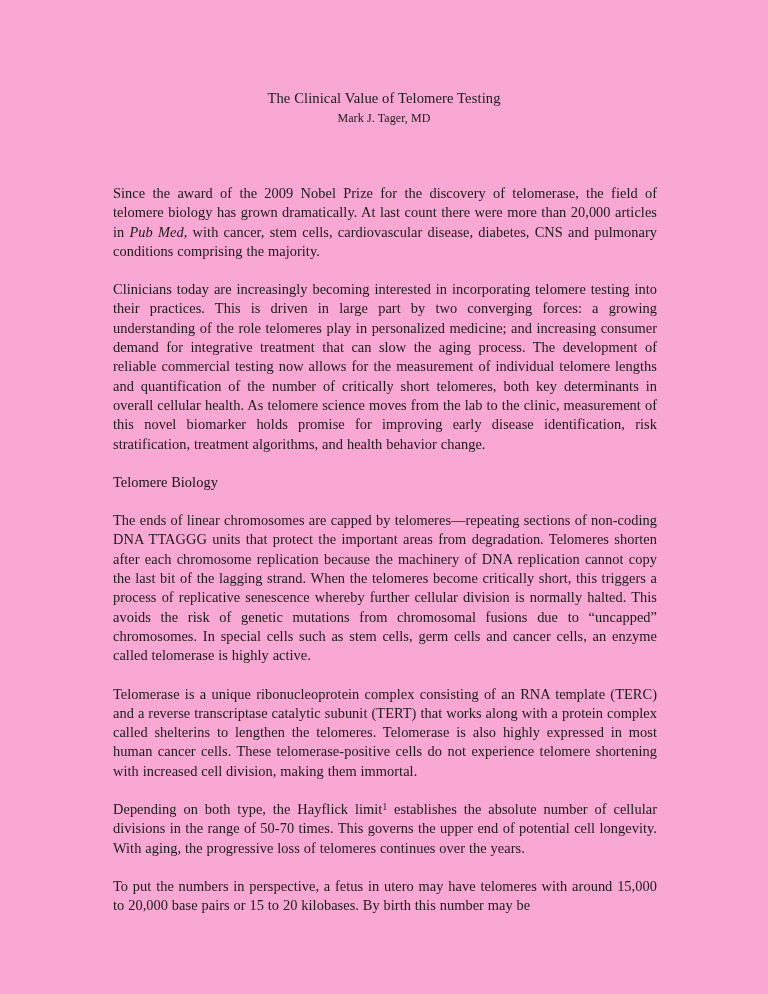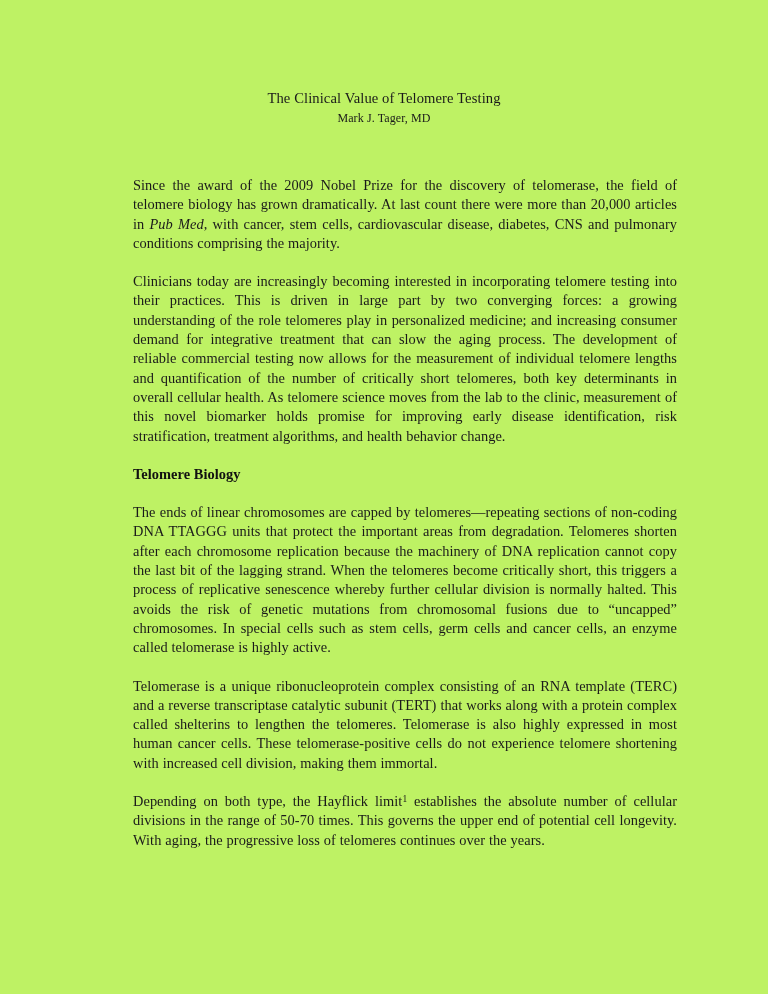--- a/index.html
+++ b/index.html
@@ -14,21 +14,21 @@
     overflow: hidden;
     font-family: "Liberation Serif", "DejaVu Serif", serif;
     color: #1a1a1a;
     -webkit-font-smoothing: antialiased;
   }
 
   .page {
     position: relative;
     width: 768px;
     height: 994px;
-    background: #bef264;
+    background: #f9a8d4;
     box-sizing: border-box;
     padding-left: 16px;
   }
 
   
   .title-block {
     position: absolute;
     left: 0;
     top: 88px;
     width: 768px;
@@ -48,23 +48,22 @@
     letter-spacing: 0.1px;
     color: #1a1a1a;
     margin: 0;
     font-weight: normal;
   }
 
   
   .body-col {
     position: absolute;
     left: 113px;
-    top: 176px;
+    top: 184px;
     width: 544px;
-    margin-left: 20px;
   }
 
   p.para {
     margin: 0 0 19px 0;
     font-size: 14.4px;
     line-height: 19.3px;
     text-align: justify;
     text-justify: inter-word;
     color: #1a1a1a;
     letter-spacing: 0.05px;
@@ -75,21 +74,21 @@
   }
   
   p.para.clipped {
     margin-bottom: 0;
   }
 
   h2.section-heading {
     margin: 0 0 19px 0;
     font-size: 14.4px;
     line-height: 19.3px;
-    font-weight: bold;
+    font-weight: normal;
     text-align: left;
     color: #111111;
     letter-spacing: 0.05px;
   }
 
   .ital {
     font-style: italic;
   }
   sup.fn {
     font-size: 9.4px;
@@ -114,15 +113,16 @@
     <p class="para">Clinicians today are increasingly becoming interested in incorporating telomere testing into their practices. This is driven in large part by two converging forces: a growing understanding of the role telomeres play in personalized medicine; and increasing consumer demand for integrative treatment that can slow the aging process. The development of reliable commercial testing now allows for the measurement of individual telomere lengths and quantification of the number of critically short telomeres, both key determinants in overall cellular health. As telomere science moves from the lab to the clinic, measurement of this novel biomarker holds promise for improving early disease identification, risk stratification, treatment algorithms, and health behavior change.</p>
 
     <h2 class="section-heading">Telomere Biology</h2>
 
     <p class="para">The ends of linear chromosomes are capped by telomeres—repeating sections of non-coding DNA TTAGGG units that protect the important areas from degradation. Telomeres shorten after each chromosome replication because the machinery of DNA replication cannot copy the last bit of the lagging strand. When the telomeres become critically short, this triggers a process of replicative senescence whereby further cellular division is normally halted. This avoids the risk of genetic mutations from chromosomal fusions due to “uncapped” chromosomes. In special cells such as stem cells, germ cells and cancer cells, an enzyme called telomerase is highly active.</p>
 
     <p class="para">Telomerase is a unique ribonucleoprotein complex consisting of an RNA template (TERC) and a reverse transcriptase catalytic subunit (TERT) that works along with a protein complex called shelterins to lengthen the telomeres. Telomerase is also highly expressed in most human cancer cells. These telomerase-positive cells do not experience telomere shortening with increased cell division, making them immortal.</p>
 
     <p class="para"><span>Depending on both type, the Hayflick limit</span><sup class="fn">1</sup><span> establishes the absolute number of cellular divisions in the range of 50-70 times. This governs the upper end of potential cell longevity. With aging, the progressive loss of telomeres continues over the years.</span></p>
 
+    <p class="para clipped">To put the numbers in perspective, a fetus in utero may have telomeres with around 15,000 to 20,000 base pairs or 15 to 20 kilobases. By birth this number may be</p>
 
   </div>
 </div>
 
 </body></html>

